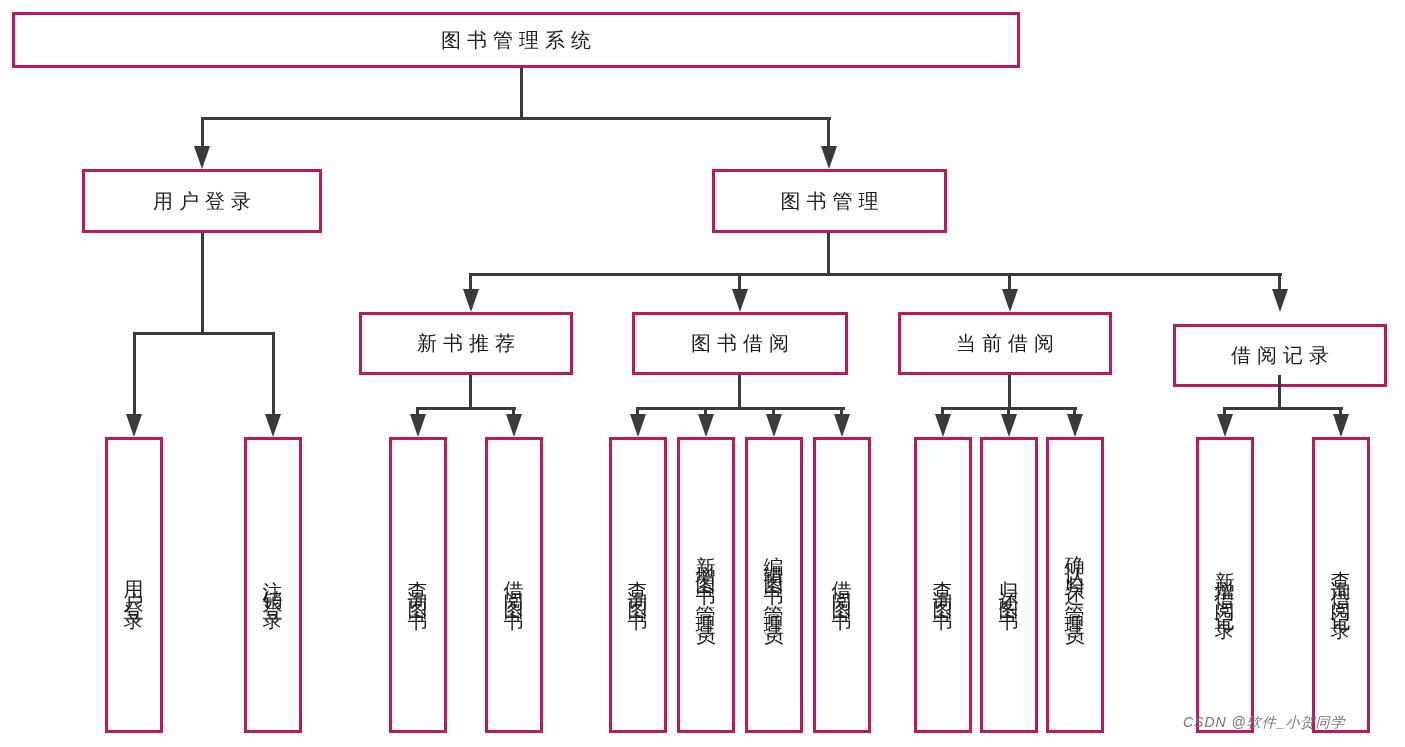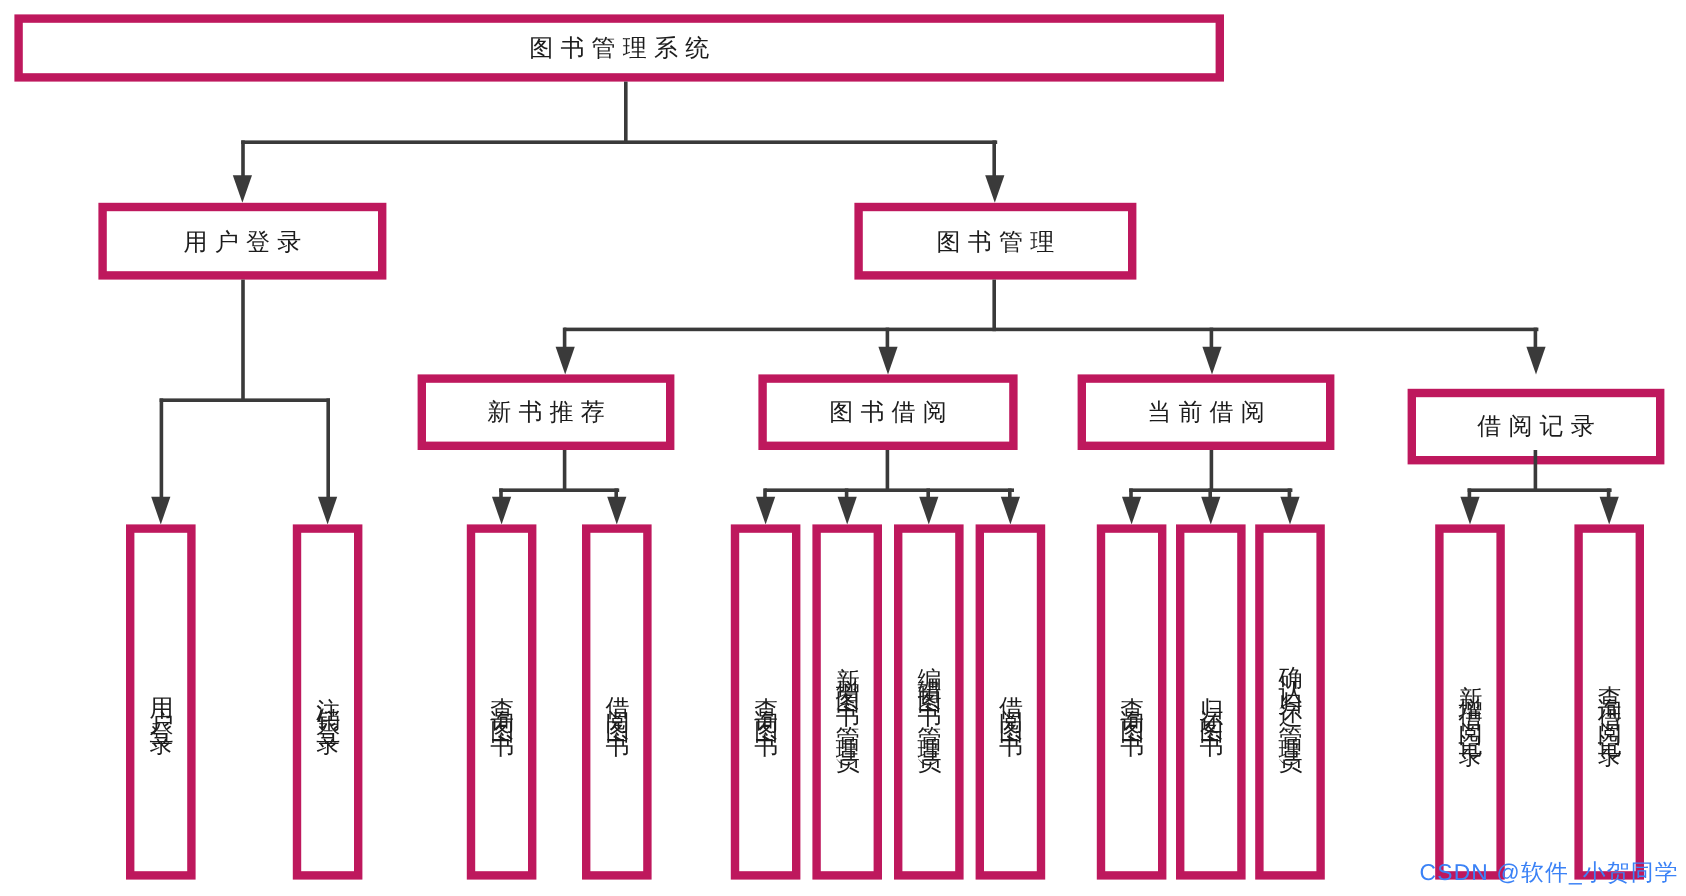--- a/index.html
+++ b/index.html
@@ -2,21 +2,21 @@
 <html><head>
 <meta charset="utf-8">
 <style>
   html,body{margin:0;padding:0;background:#ffffff;}
   body{font-family:"Liberation Sans","DejaVu Sans",sans-serif;}
   #stage{position:relative;width:1405px;height:747px;background:#ffffff;overflow:hidden;}
   .box{
     position:absolute;
     box-sizing:border-box;
     background:#ffffff;
-    border:7px solid #be185d;
+    border:3px solid #be185d;
     display:flex;
     align-items:center;
     justify-content:center;
     color:#1c1c1c;
     font-size:20px;
     letter-spacing:6px;
     text-indent:6px;
     white-space:nowrap;
   }
   .box.v{
@@ -32,25 +32,26 @@
   .arrow{
     position:absolute;
     width:0;height:0;
     border-left:8px solid transparent;
     border-right:8px solid transparent;
     border-top:23px solid #3a3a3a;
   }
   .watermark{
     position:absolute;
     left:1183px;top:714px;
-    font-size:19px;
-    color:#3b82f6;
+    font-size:14px;
+    color:#737373;
     letter-spacing:1px;
     z-index:5;
     white-space:nowrap;
+    font-style:italic;
   }
 </style>
 </head>
 <body>
 
 <div id="stage">
 
   <div class="box" style="left:12px;top:12px;width:1008px;height:56px">图书管理系统</div>
 
   <div class="vline" style="left:520px;top:68px;height:52px"></div>
@@ -74,21 +75,21 @@
   <div class="hline" style="left:470px;top:273px;width:812px"></div>
   <div class="vline" style="left:469px;top:273px;height:19px"></div>
   <div class="arrow" style="left:463px;top:289px"></div>
   <div class="vline" style="left:738px;top:273px;height:19px"></div>
   <div class="arrow" style="left:732px;top:289px"></div>
   <div class="vline" style="left:1008px;top:273px;height:19px"></div>
   <div class="arrow" style="left:1002px;top:289px"></div>
   <div class="vline" style="left:1278px;top:273px;height:19px"></div>
   <div class="arrow" style="left:1272px;top:289px"></div>
 
-  <div class="box" style="left:348px;top:312px;width:214px;height:63px">新书推荐</div>
+  <div class="box" style="left:359px;top:312px;width:214px;height:63px">新书推荐</div>
   <div class="box" style="left:632px;top:312px;width:216px;height:63px">图书借阅</div>
   <div class="box" style="left:898px;top:312px;width:214px;height:63px">当前借阅</div>
   <div class="box" style="left:1173px;top:324px;width:214px;height:63px">借阅记录</div>
 
   <div class="vline" style="left:469px;top:375px;height:35px"></div>
   <div class="hline" style="left:416px;top:407px;width:100px"></div>
   <div class="vline" style="left:416px;top:407px;height:9px"></div>
   <div class="arrow" style="left:410px;top:414px"></div>
   <div class="vline" style="left:512px;top:407px;height:9px"></div>
   <div class="arrow" style="left:506px;top:414px"></div>

